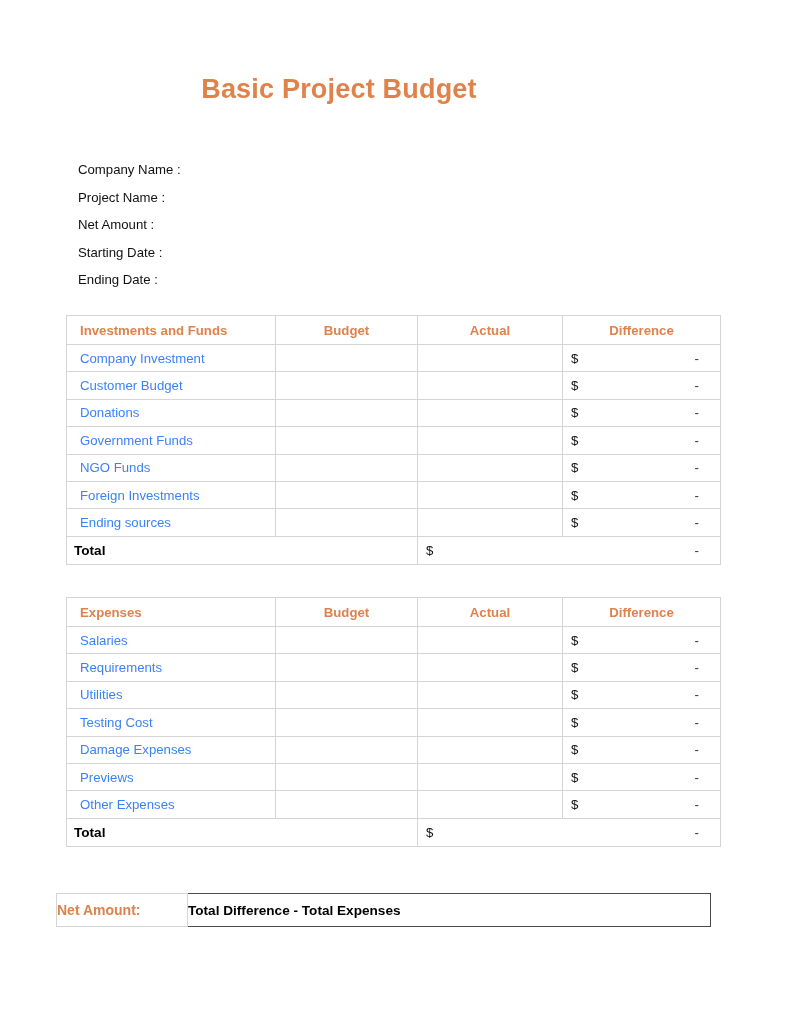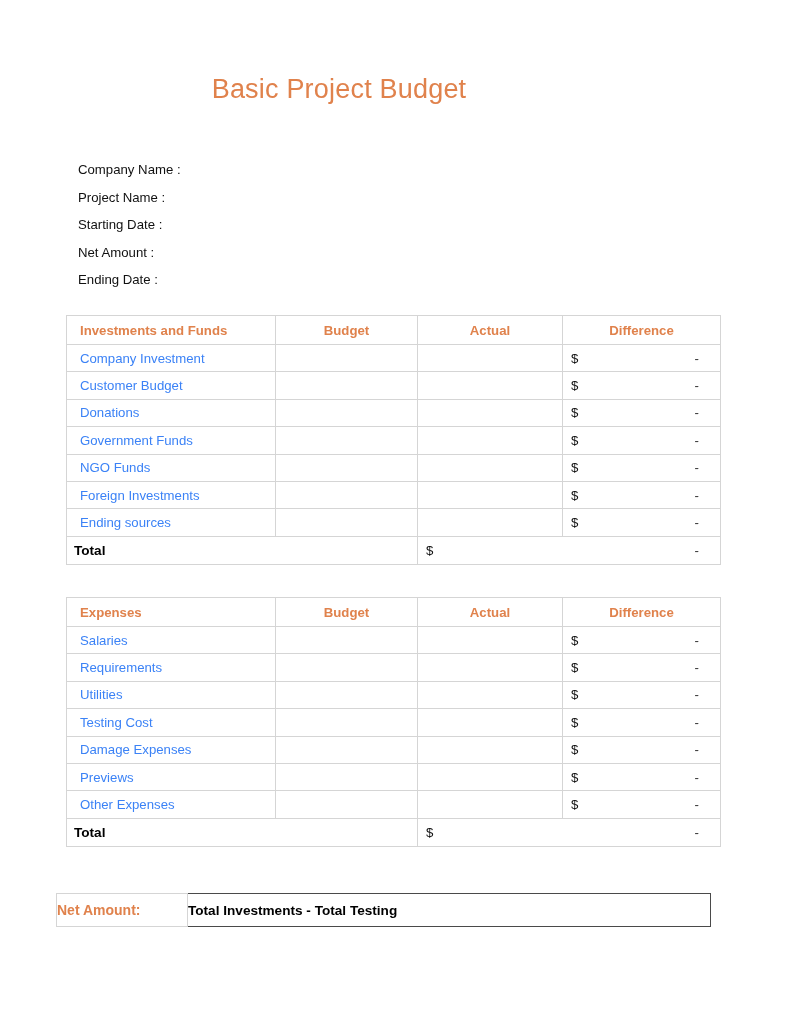--- a/index.html
+++ b/index.html
@@ -24,21 +24,21 @@
   }
 
   
   .doc-title {
     position: absolute;
     left: 0;
     top: 74px;
     width: 678px;
     text-align: center;
     font-size: 27px;
-    font-weight: normal;
+    font-weight: bold;
     color: #E0824C;
     letter-spacing: 0.2px;
   }
 
   
   .meta-block {
     position: absolute;
     left: 78px;
     top: 156px;
     width: 400px;
@@ -165,22 +165,22 @@
 </head>
 <body>
 
 <div class="page">
 
   <div class="doc-title">Basic Project Budget</div>
 
   <div class="meta-block">
     <div class="meta-row">Company Name :</div>
     <div class="meta-row">Project Name :</div>
+    <div class="meta-row">Net Amount :</div>
     <div class="meta-row">Starting Date :</div>
-    <div class="meta-row">Net Amount :</div>
     <div class="meta-row">Ending Date :</div>
   </div>
 
   <table class="budget-table t1">
     <colgroup>
       <col class="c-item">
         <col class="c-budget">
         <col class="c-actual">
         <col class="c-diff">
     </colgroup>
@@ -388,18 +388,18 @@
   </table>
 
   <table class="net-table">
     <colgroup>
       <col class="c-netlabel">
         <col class="c-netvalue">
     </colgroup>
     <tbody>
       <tr>
         <td class="net-label">Net Amount:</td>
-        <td class="net-value">Total Investments - Total Testing</td>
+        <td class="net-value">Total Difference - Total Expenses</td>
       </tr>
     </tbody>
   </table>
 
 </div>
 
 </body></html>

